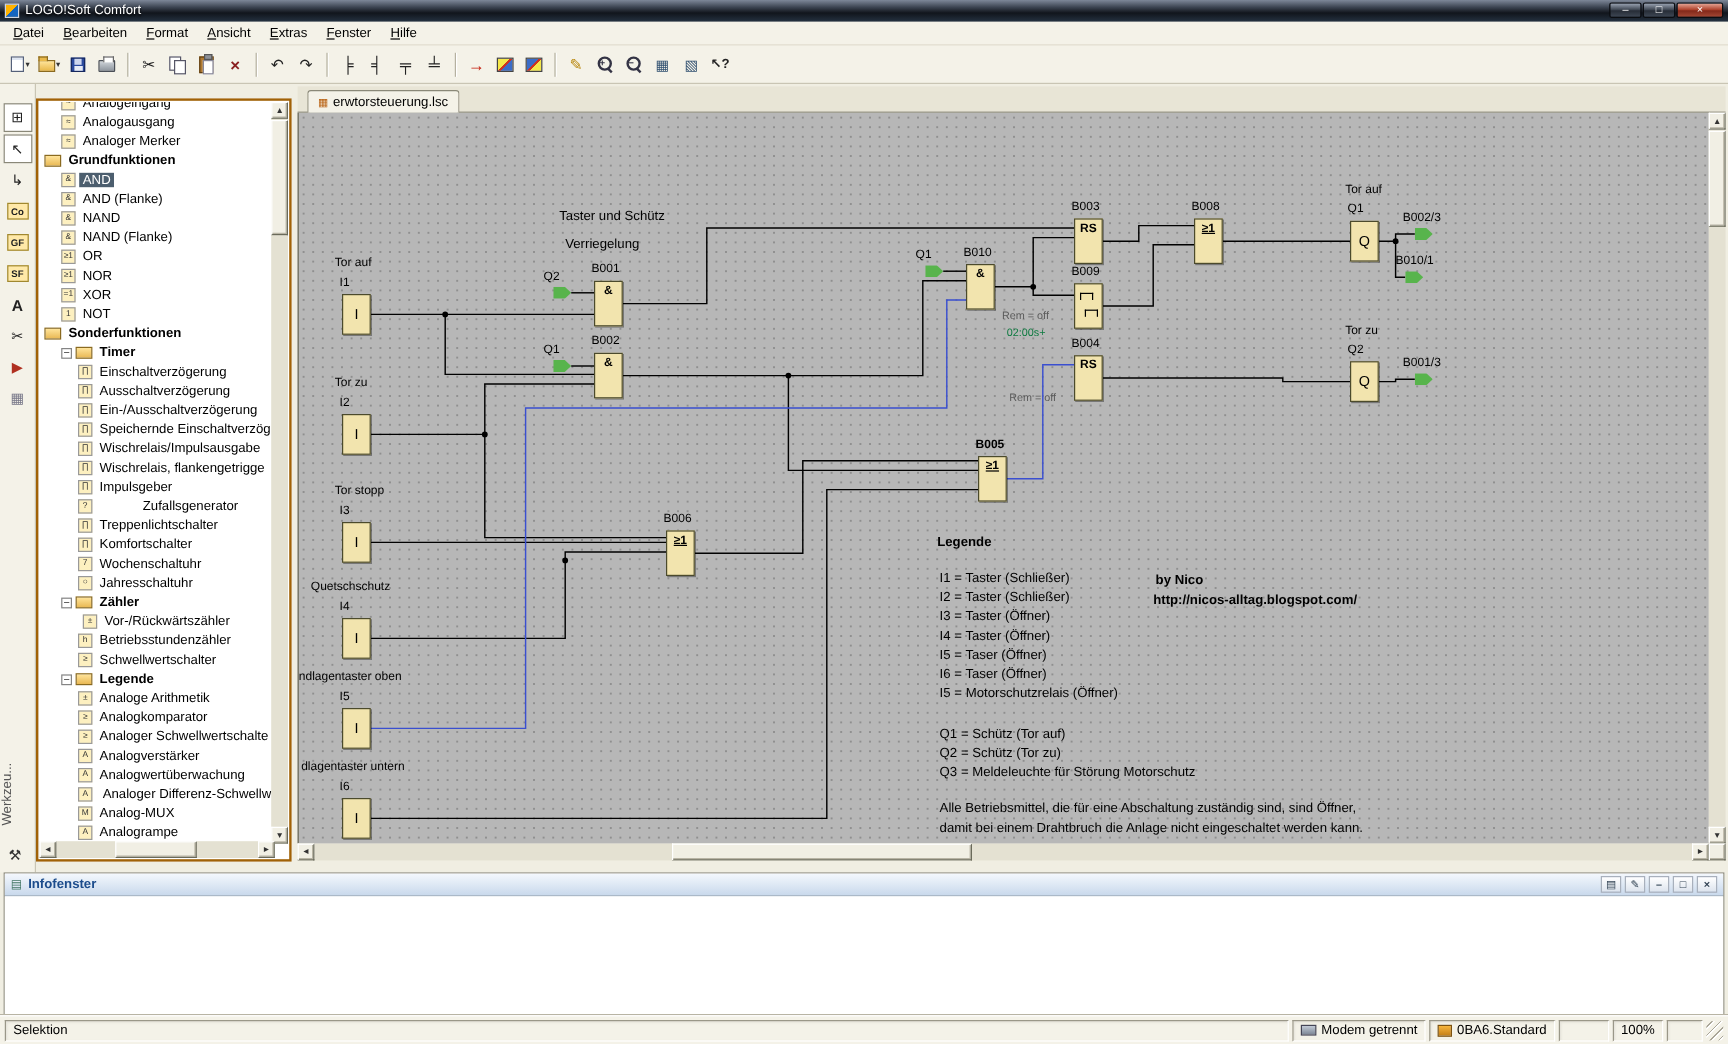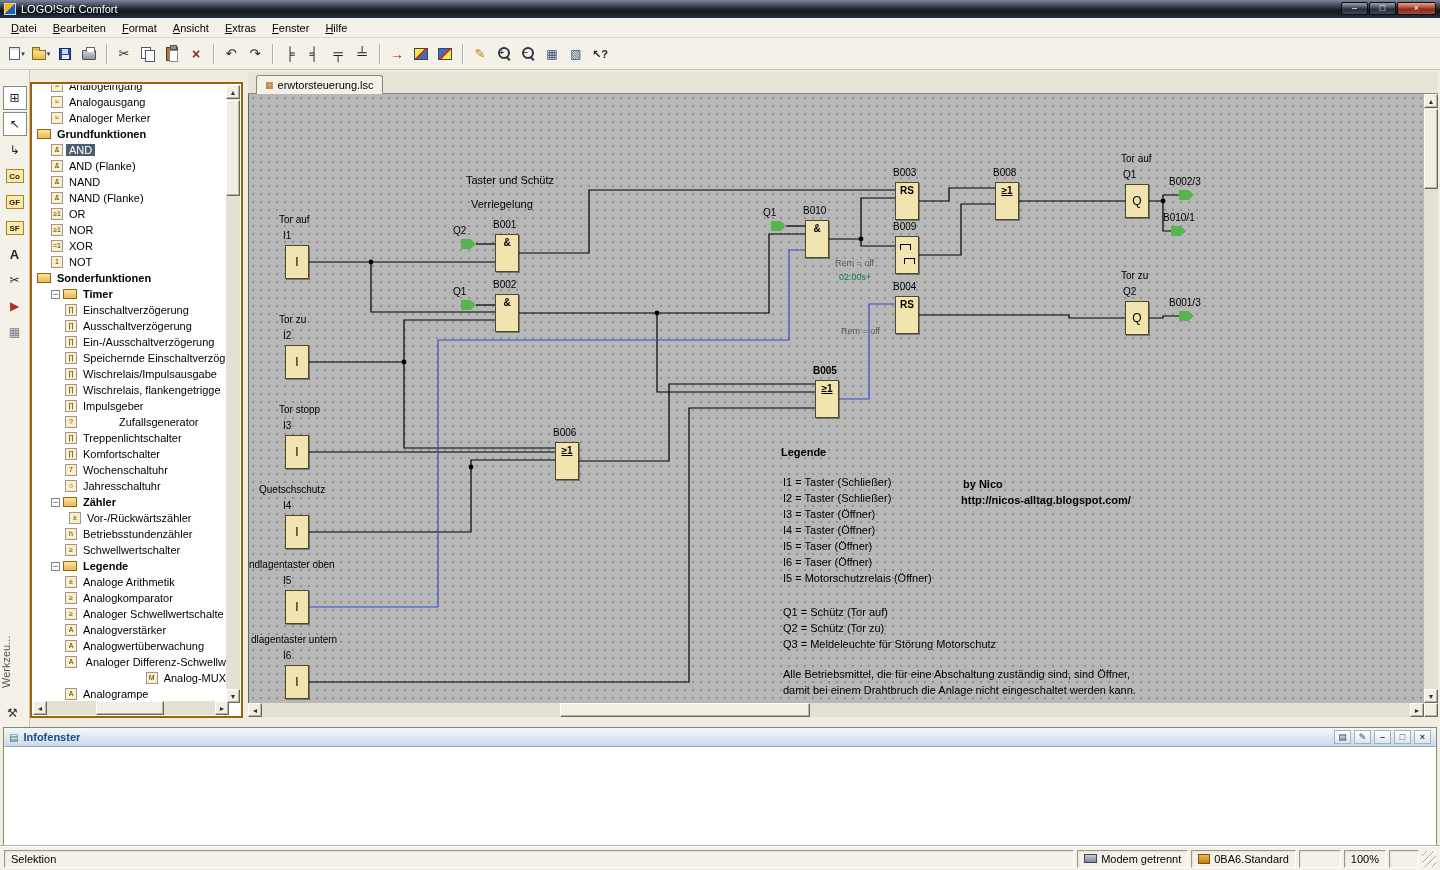--- a/index.html
+++ b/index.html
@@ -431,21 +431,21 @@
         <span class="tlabel">Analogverstärker</span>
       </div>
       <div class="trow" style="padding-left: 32px;">
         <span class="leaf-ic">A</span>
         <span class="tlabel">Analogwertüberwachung</span>
       </div>
       <div class="trow" style="padding-left: 32px; justify-content: space-between;">
         <span class="leaf-ic">A</span>
         <span class="tlabel">Analoger Differenz-Schwellw</span>
       </div>
-      <div class="trow" style="padding-left: 32px; justify-content: flex-end;">
+      <div class="trow" style="padding-left: 32px;">
         <span class="leaf-ic">M</span>
         <span class="tlabel">Analog-MUX</span>
       </div>
       <div class="trow" style="padding-left: 32px;">
         <span class="leaf-ic">A</span>
         <span class="tlabel">Analogrampe</span>
       </div>
     </div>
 
   <div class="sb-track" style="right:1px;top:1px;width:14px;height:618px;"></div>

